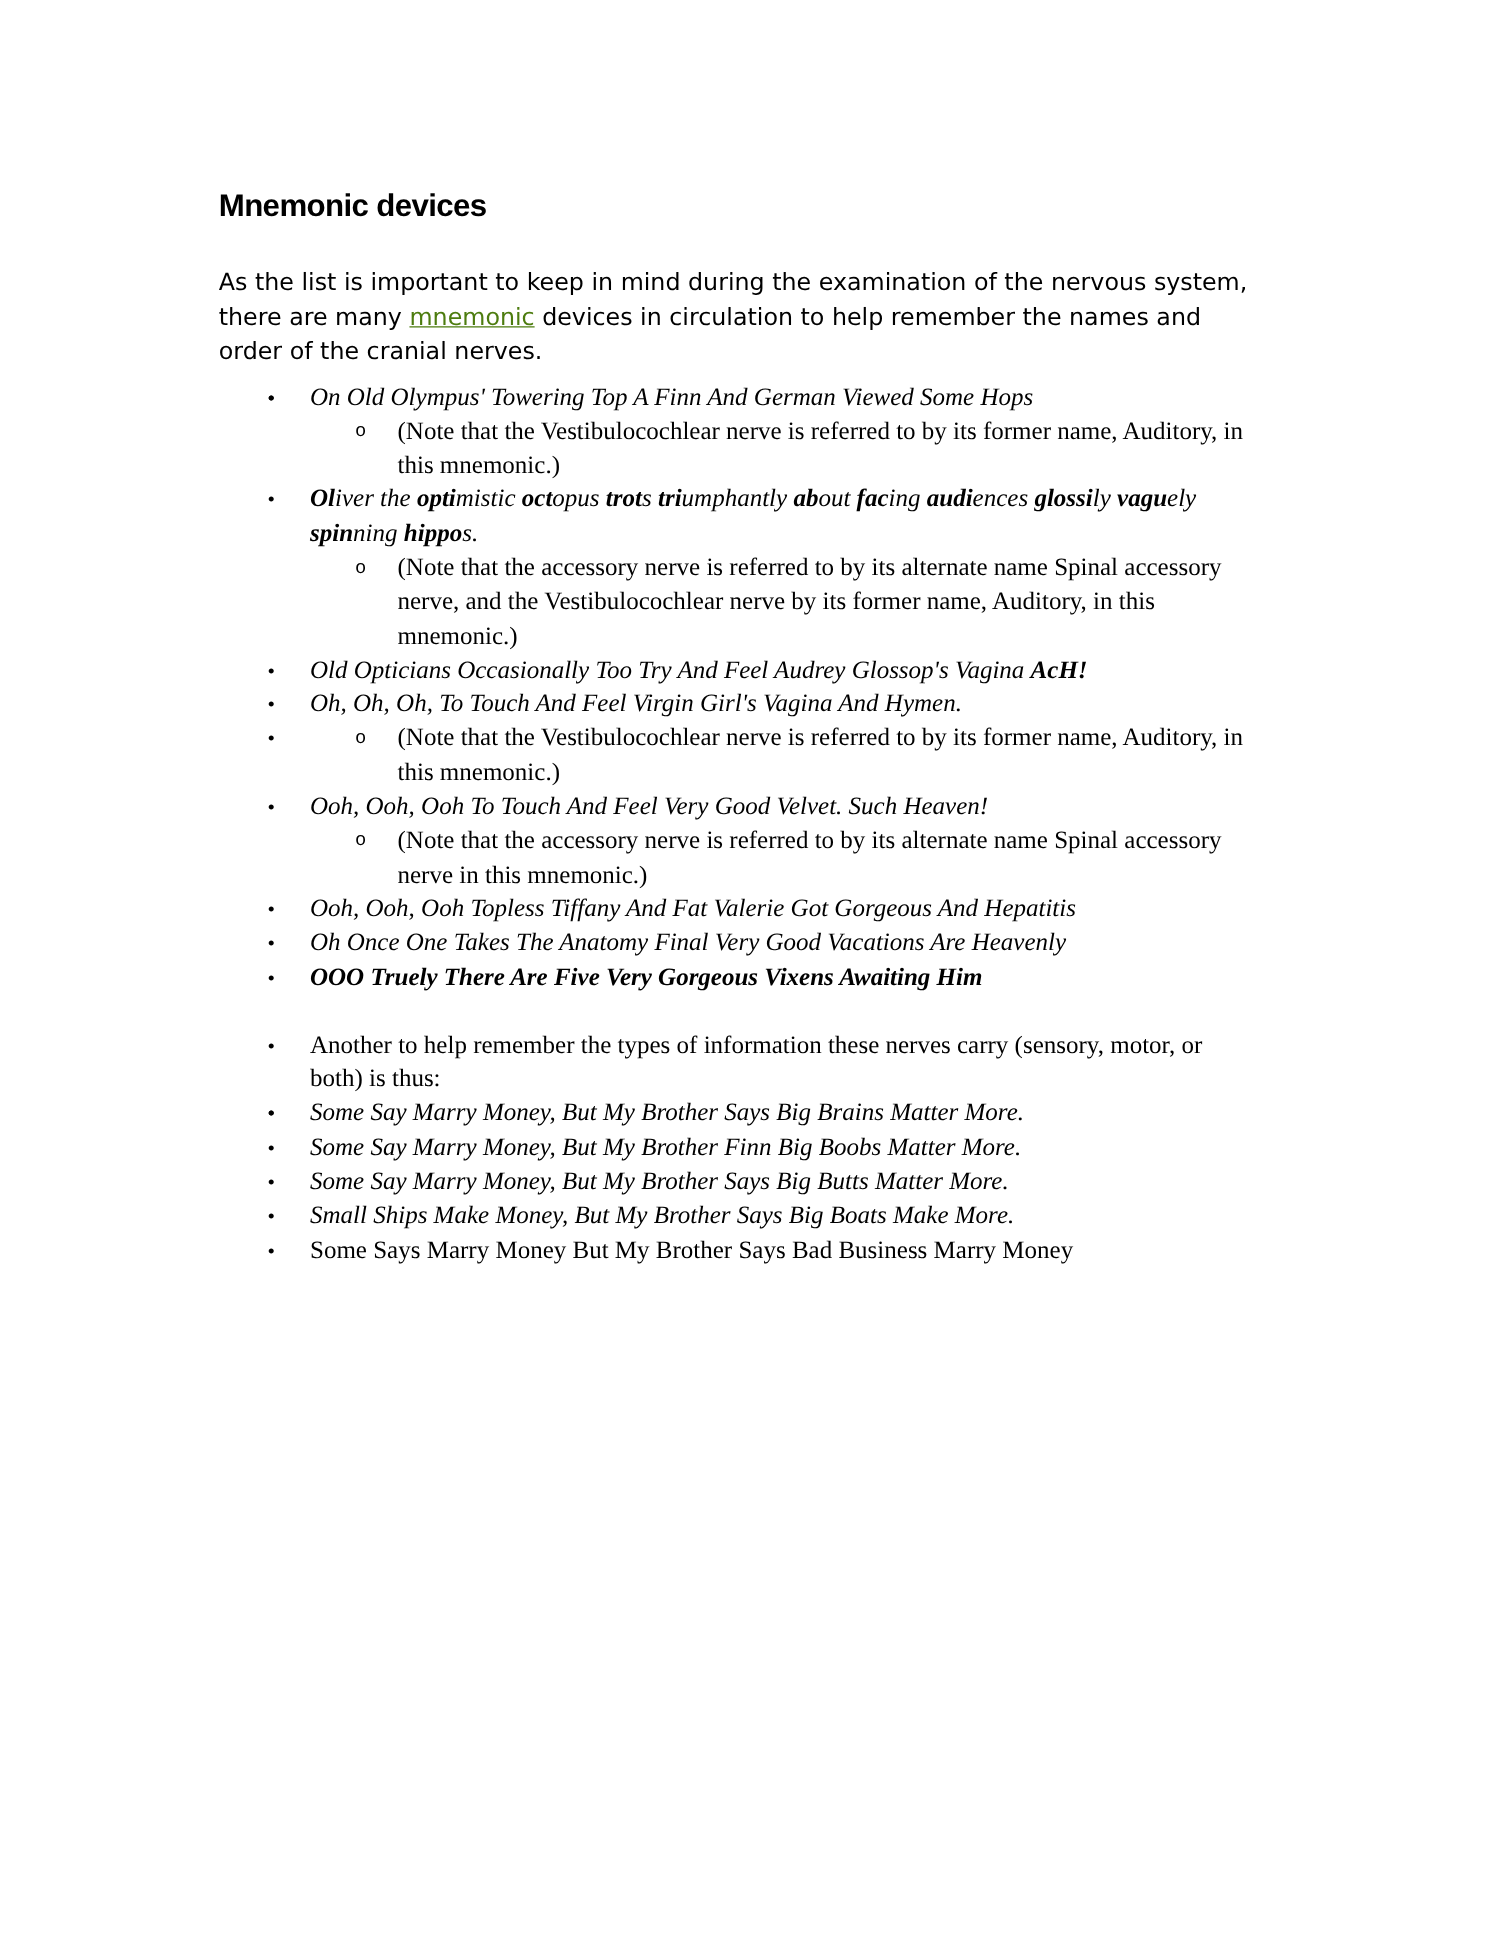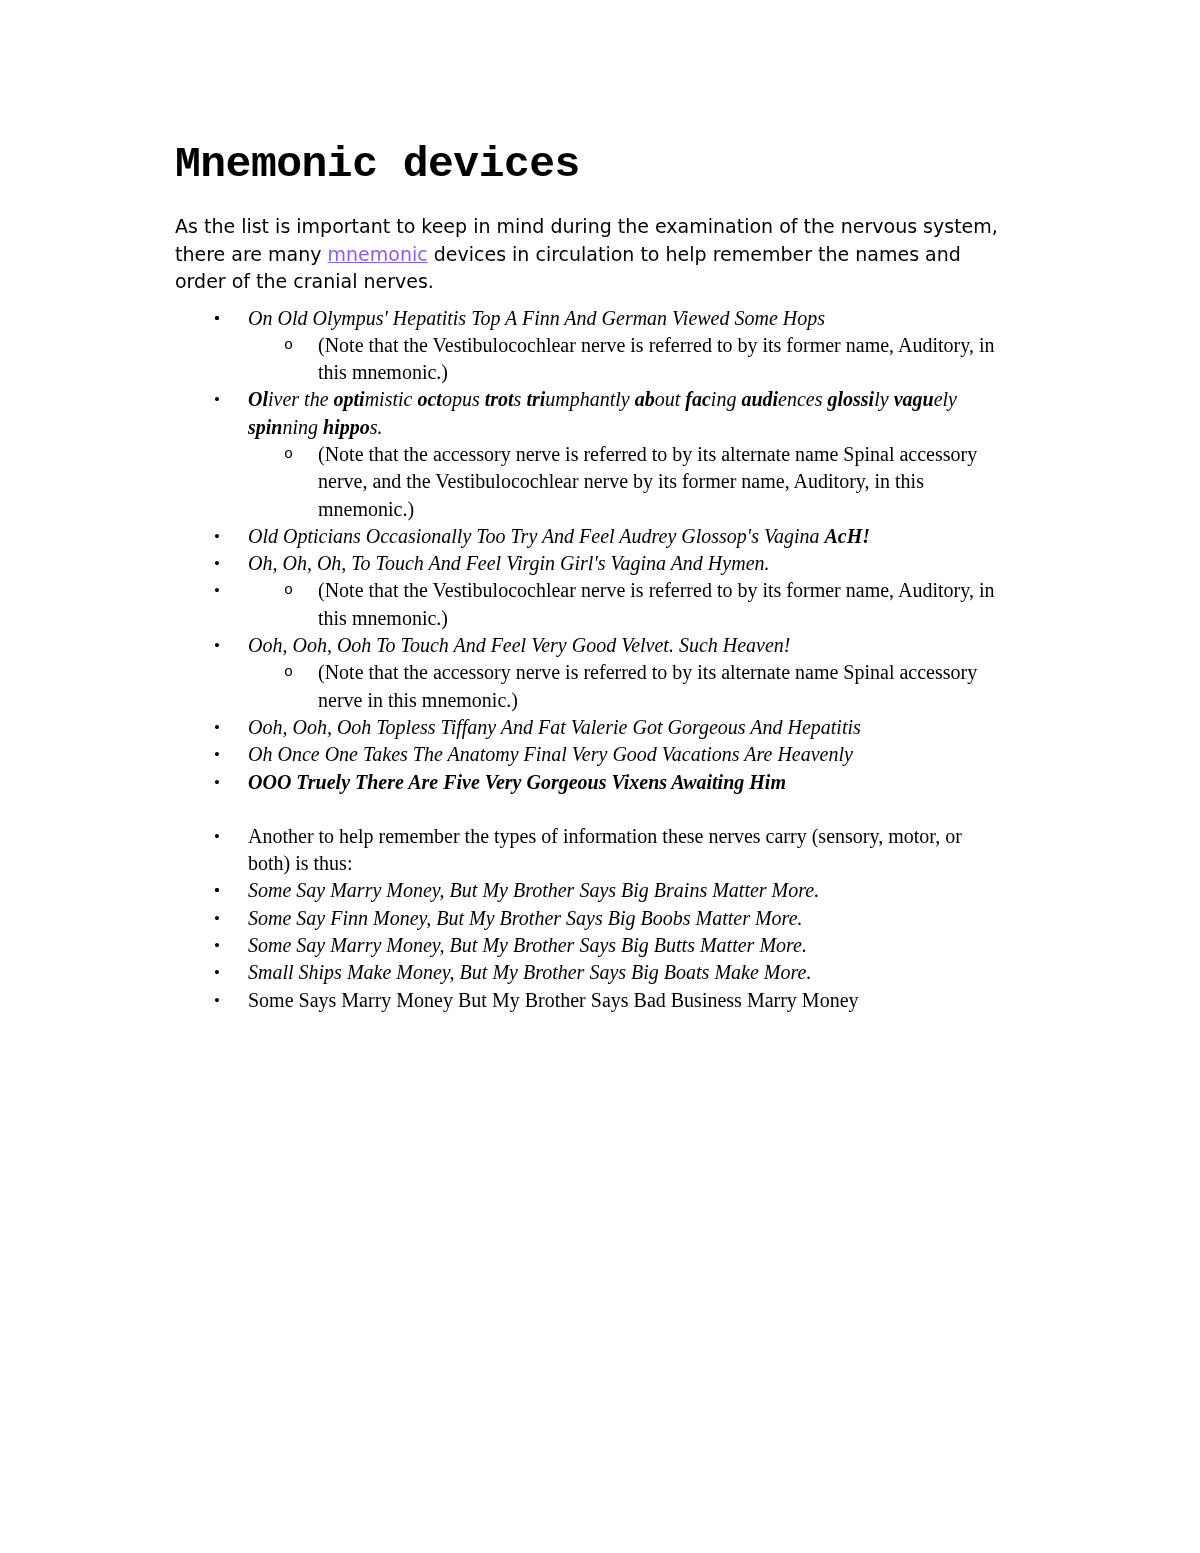--- a/index.html
+++ b/index.html
@@ -13,23 +13,23 @@
     position: relative;
     color: #000000;
   }
   .page {
     position: absolute;
     left: 175px;
     top: 145px;
     width: 828px;
   }
   .doc-title {
-    font-family: Liberation Mono, monospace;
+    font-family: Liberation Sans, sans-serif;
     font-weight: bold;
-    font-size: 43px;
+    font-size: 25px;
     line-height: 40px;
     margin: 0 0 28px 0;
     letter-spacing: -0.5px;
   }
   .intro {
     font-family: "DejaVu Sans", "Liberation Sans", sans-serif;
     font-size: 19px;
     line-height: 27.5px;
     margin: 0 0 9px 0;
   }
@@ -70,38 +70,38 @@
   .txt b {
     font-weight: bold;
   }
 </style>
 </head>
 <body>
 
 <div class="page">
   <h1 class="doc-title">Mnemonic devices</h1>
 
-  <p class="intro"><span>As the list is important to keep in mind during the examination of the nervous system, there are many </span><a style="color: #8b5cf6;">mnemonic</a><span> devices in circulation to help remember the names and order of the cranial nerves.</span></p>
+  <p class="intro"><span>As the list is important to keep in mind during the examination of the nervous system, there are many </span><a style="color: #4d7c0f;">mnemonic</a><span> devices in circulation to help remember the names and order of the cranial nerves.</span></p>
 
   <div class="bullet-list">
       <div class="li it"><span class="marker">•</span></div>
-      <div class="li it"><span class="marker">•</span><span class="txt"><span>On Old Olympus' Hepatitis Top A Finn And German Viewed Some Hops</span></span></div>
+      <div class="li it"><span class="marker">•</span><span class="txt"><span>On Old Olympus' Towering Top A Finn And German Viewed Some Hops</span></span></div>
       <div class="li sub"><span class="marker">o</span><span class="txt"><span>(Note that the Vestibulocochlear nerve is referred to by its former name, Auditory, in this mnemonic.)</span></span></div>
       <div class="li it"><span class="marker">•</span><span class="txt"><b>Ol</b><span>iver the </span><b>opti</b><span>mistic </span><b>oct</b><span>opus </span><b>trot</b><span>s </span><b>tri</b><span>umphantly </span><b>ab</b><span>out </span><b>fac</b><span>ing </span><b>audi</b><span>ences </span><b>glossi</b><span>ly </span><b>vagu</b><span>ely </span><b>spin</b><span>ning </span><b>hippo</b><span>s.</span></span></div>
       <div class="li sub"><span class="marker">o</span><span class="txt"><span>(Note that the accessory nerve is referred to by its alternate name Spinal accessory nerve, and the Vestibulocochlear nerve by its former name, Auditory, in this mnemonic.)</span></span></div>
       <div class="li it"><span class="marker">•</span><span class="txt"><span>Old Opticians Occasionally Too Try And Feel Audrey Glossop's Vagina </span><b>AcH!</b></span></div>
       <div class="li it"><span class="marker">•</span><span class="txt"><span>Oh, Oh, Oh, To Touch And Feel Virgin Girl's Vagina And Hymen.</span></span></div>
       <div class="li it"><span class="marker">•</span></div>
       <div class="li sub"><span class="marker">o</span><span class="txt"><span>(Note that the Vestibulocochlear nerve is referred to by its former name, Auditory, in this mnemonic.)</span></span></div>
       <div class="li it"><span class="marker">•</span><span class="txt"><span>Ooh, Ooh, Ooh To Touch And Feel Very Good Velvet. Such Heaven!</span></span></div>
       <div class="li sub"><span class="marker">o</span><span class="txt"><span>(Note that the accessory nerve is referred to by its alternate name Spinal accessory nerve in this mnemonic.)</span></span></div>
       <div class="li it"><span class="marker">•</span><span class="txt"><span>Ooh, Ooh, Ooh Topless Tiffany And Fat Valerie Got Gorgeous And Hepatitis</span></span></div>
       <div class="li it"><span class="marker">•</span><span class="txt"><span>Oh Once One Takes The Anatomy Final Very Good Vacations Are Heavenly</span></span></div>
       <div class="li it"><span class="marker">•</span><span class="txt"><b>OOO Truely There Are Five Very Gorgeous Vixens Awaiting Him</b></span></div>
       <div class="li gap"><span class="marker">•</span><span class="txt"><span>Another to help remember the types of information these nerves carry (sensory, motor, or both) is thus:</span></span></div>
       <div class="li it"><span class="marker">•</span></div>
       <div class="li it"><span class="marker">•</span><span class="txt"><span>Some Say Marry Money, But My Brother Says Big Brains Matter More.</span></span></div>
-      <div class="li it"><span class="marker">•</span><span class="txt"><span>Some Say Finn Money, But My Brother Says Big Boobs Matter More.</span></span></div>
+      <div class="li it"><span class="marker">•</span><span class="txt"><span>Some Say Marry Money, But My Brother Finn Big Boobs Matter More.</span></span></div>
       <div class="li it"><span class="marker">•</span><span class="txt"><span>Some Say Marry Money, But My Brother Says Big Butts Matter More.</span></span></div>
       <div class="li it"><span class="marker">•</span><span class="txt"><span>Small Ships Make Money, But My Brother Says Big Boats Make More.</span></span></div>
       <div class="li"><span class="marker">•</span><span class="txt"><span>Some Says Marry Money But My Brother Says Bad Business Marry Money</span></span></div>
     </div>
 </div>
 
 </body></html>

